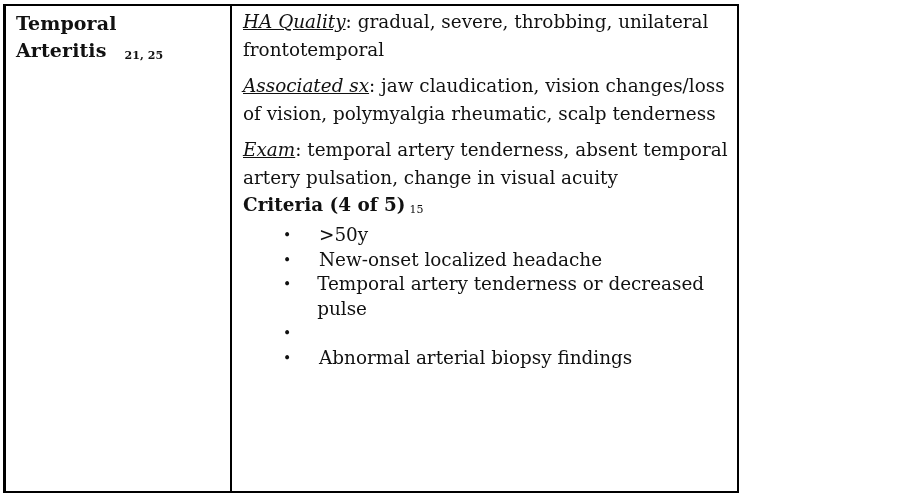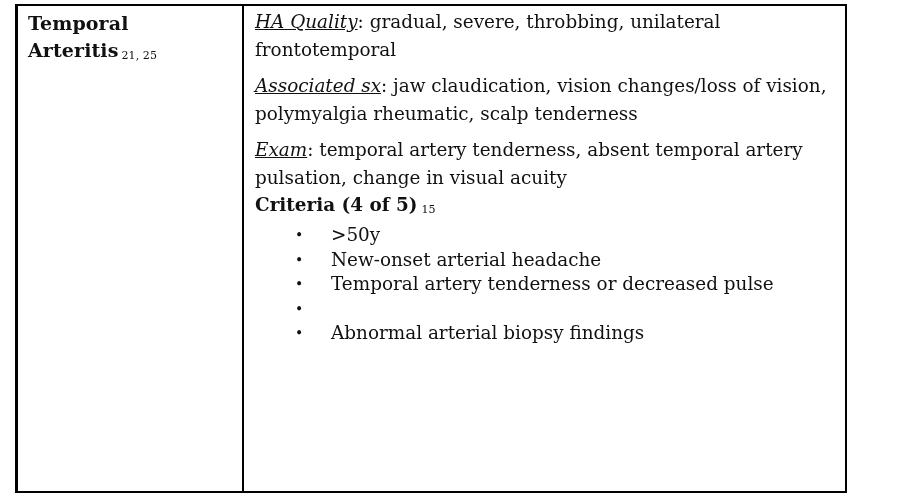--- a/index.html
+++ b/index.html
@@ -1,25 +1,25 @@
 <!DOCTYPE html>
 <html><head>
 <meta charset="utf-8">
 <style>
   html, body { margin: 0; padding: 0; background: #ffffff; }
   body { width: 924px; height: 497px; position: relative; overflow: hidden;
          font-family: "DejaVu Serif", "Liberation Serif", serif; color: #111; }
-  .table { position: absolute; left: 15px; top: 4px; width: 832px; height: 489px;
+  .table { position: absolute; left: 3px; top: 4px; width: 736px; height: 489px;
            border-top: 2px solid #000; border-right: 2px solid #000; border-bottom: 2px solid #000;
            border-left: 3px solid #000; box-sizing: border-box; display: flex; }
   .col-left { width: 226px; border-right: 2px solid #000; box-sizing: border-box;
               padding: 4px 0 0 10px; }
   .col-right { flex: 1; padding: 2px 0 0 11px; box-sizing: border-box; }
   .title { font-weight: bold; font-size: 19px; line-height: 27px; letter-spacing: 0.1px; }
-  .sup-ref { font-size: 11px; font-weight: normal; vertical-align: -2px; margin-left: 3px; }
+  .sup-ref { font-size: 11px; font-weight: bold; vertical-align: -2px; margin-left: 18px; }
   .para { font-size: 18.4px; line-height: 27.5px; margin: 0 0 9px 0; }
   .label { font-style: italic; text-decoration: underline; }
   .criteria-title { font-weight: bold; font-size: 18.4px; line-height: 27px; margin-top: -9px; }
   .crit-sup { font-size: 11px; font-weight: normal; vertical-align: -2px; margin-left: 4px; }
   ul.crit { list-style: none; margin: 0; padding: 0 0 0 40px; }
   ul.crit li { font-size: 18.4px; line-height: 24.5px; display: flex; }
   .bullet { width: 36px; font-size: 14px; }
 </style>
 </head>
 <body>
@@ -44,21 +44,21 @@
     <div class="criteria-title">
       <span>Criteria (4 of 5)</span><span class="crit-sup">15</span>
     </div>
     <ul class="crit">
       <li>
           <span class="bullet">•</span>
           <span>&gt;50y</span>
         </li>
       <li>
           <span class="bullet">•</span>
-          <span>New-onset arterial headache</span>
+          <span>New-onset localized headache</span>
         </li>
       <li>
           <span class="bullet">•</span>
           <span>Temporal artery tenderness or decreased pulse</span>
         </li>
       <li>
           <span class="bullet">•</span>
         </li>
       <li>
           <span class="bullet">•</span>

